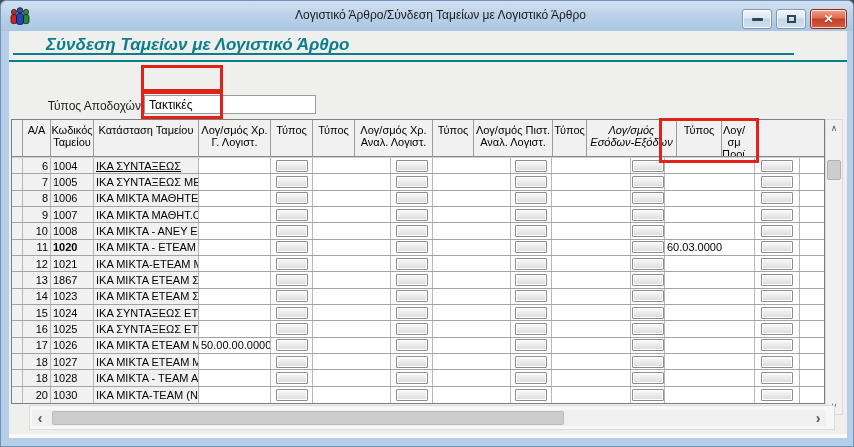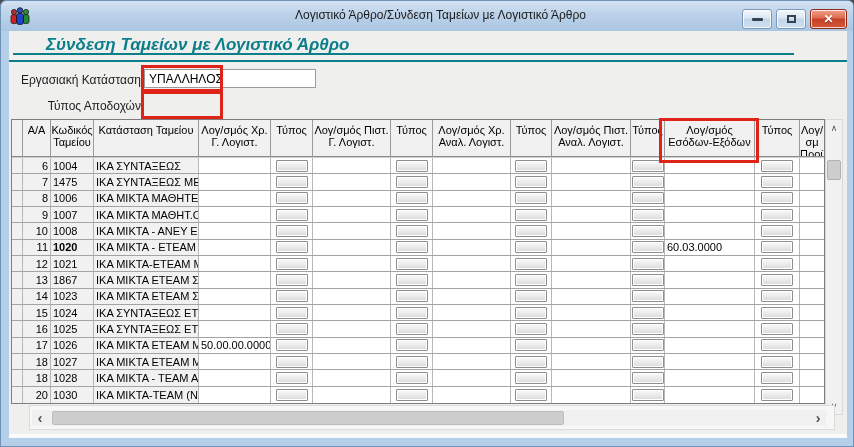--- a/index.html
+++ b/index.html
@@ -164,51 +164,49 @@
         <span class="glyph-close">✕</span>
       </button>
   </div>
 
   <div class="client">
 
     <div class="heading">Σύνδεση Ταμείων με Λογιστικό Άρθρο</div>
     <div class="heading-underline"></div>
     <div class="heading-rule"></div>
 
-    <div class="field-label lbl-1">Εργασιακή Κατάσταση</div>
-    <input class="text-input inp-1" type="text" value="ΥΠΑΛΛΗΛΟΣ" style="">
     <div class="annot annot-f1"></div>
 
     <div class="field-label lbl-2">Τύπος Αποδοχών</div>
+    <input class="text-input inp-2" type="text" value="Τακτικές" style="">
     <div class="annot annot-f2"></div>
 
     <div class="grid">
       <div class="grid-header">
           <div class="hcell" style="width: 11px;"></div>
           <div class="hcell" style="width: 28px;">Α/Α</div>
           <div class="hcell" style="width: 43px;">Κωδικός Ταμείου</div>
           <div class="hcell" style="width: 105px;">Κατάσταση Ταμείου</div>
           <div class="hcell" style="width: 72px;">Λογ/σμός Χρ. Γ. Λογιστ.</div>
           <div class="hcell" style="width: 42px;">Τύπος</div>
-          <div class="hcell" style="width: 78px;">Λογ/σμός Πιστ. Γ. Λογιστ.</div>
           <div class="hcell" style="width: 42px;">Τύπος</div>
           <div class="hcell" style="width: 78px;">Λογ/σμός Χρ. Αναλ. Λογιστ.</div>
           <div class="hcell" style="width: 41px;">Τύπος</div>
           <div class="hcell" style="width: 79px;">Λογ/σμός Πιστ. Αναλ. Λογιστ.</div>
           <div class="hcell" style="width: 34px;">Τύπος</div>
-          <div class="hcell" style="width: 90px;">Λογ/σμός Εσόδων-Εξόδων</div>
+          <div class="hcell" style="width: 90px; font-style: italic;">Λογ/σμός Εσόδων-Εξόδων</div>
           <div class="hcell" style="width: 45px;">Τύπος</div>
           <div class="hcell" style="width: 24px;">Λογ/σμ Προϋ</div>
         </div>
       <div class="grid-body">
           <div class="grow">
             <div class="cell shaded" style="width: 11px;"></div>
             <div class="cell shaded" style="width: 28px; justify-content: flex-end;">6</div>
             <div class="cell shaded" style="width: 43px;">1004</div>
-            <div class="cell shaded" style="width: 105px;">ΙΚΑ ΣΥΝΤΑΞΕΩΣ</div>
+            <div class="cell shaded" style="width: 105px; text-decoration: underline;">ΙΚΑ ΣΥΝΤΑΞΕΩΣ</div>
             <div class="cell" style="width: 72px;"></div>
             <div class="cell btncell" style="width: 42px;">
               <button class="mini-btn"></button>
             </div>
             <div class="cell" style="width: 78px;"></div>
             <div class="cell btncell" style="width: 42px;">
               <button class="mini-btn"></button>
             </div>
             <div class="cell" style="width: 78px;"></div>
             <div class="cell btncell" style="width: 41px;">
@@ -220,21 +218,21 @@
             </div>
             <div class="cell" style="width: 90px;"></div>
             <div class="cell btncell" style="width: 45px;">
               <button class="mini-btn"></button>
             </div>
             <div class="cell" style="width: 24px;"></div>
           </div>
           <div class="grow">
             <div class="cell shaded" style="width: 11px;"></div>
             <div class="cell shaded" style="width: 28px; justify-content: flex-end;">7</div>
-            <div class="cell shaded" style="width: 43px;">1475</div>
+            <div class="cell shaded" style="width: 43px;">1005</div>
             <div class="cell shaded" style="width: 105px;">ΙΚΑ ΣΥΝΤΑΞΕΩΣ ΜΕ Ε</div>
             <div class="cell" style="width: 72px;"></div>
             <div class="cell btncell" style="width: 42px;">
               <button class="mini-btn"></button>
             </div>
             <div class="cell" style="width: 78px;"></div>
             <div class="cell btncell" style="width: 42px;">
               <button class="mini-btn"></button>
             </div>
             <div class="cell" style="width: 78px;"></div>

